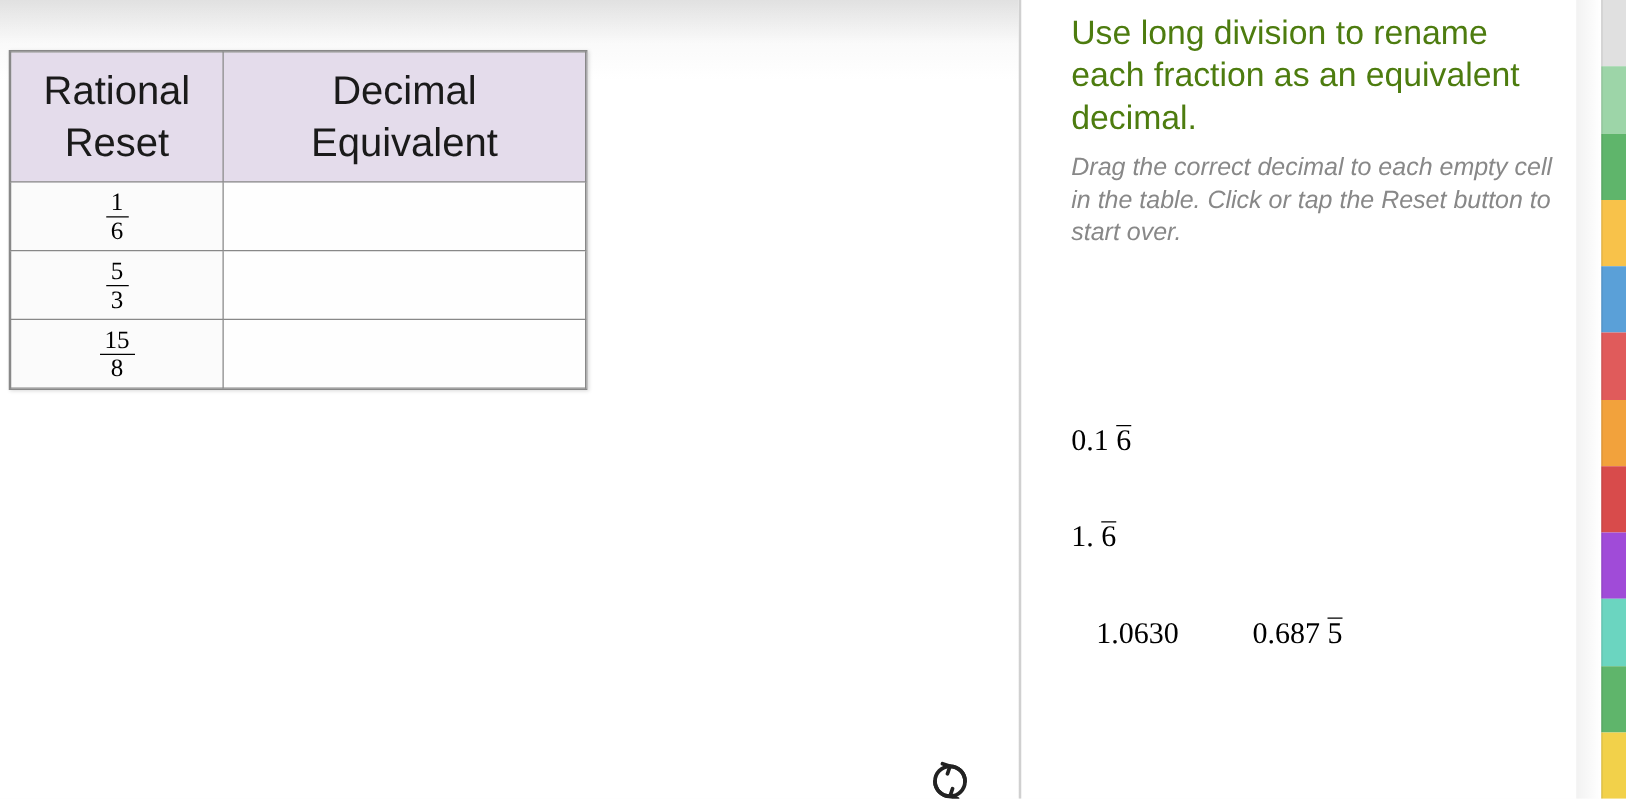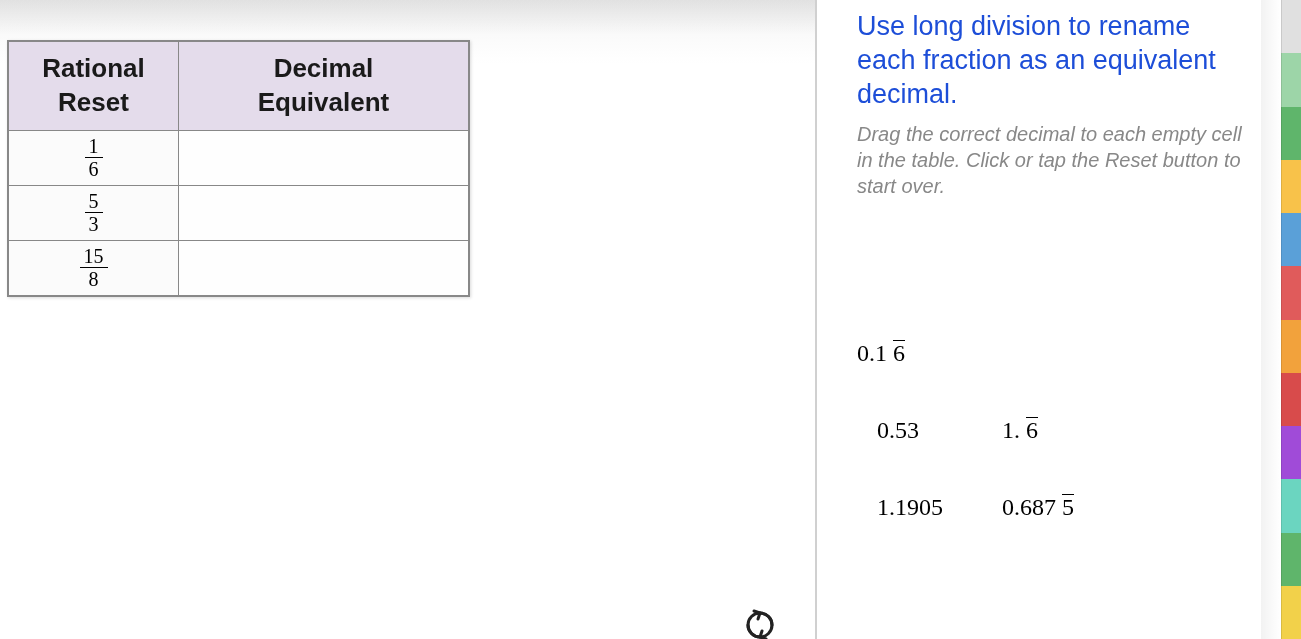--- a/index.html
+++ b/index.html
@@ -34,22 +34,22 @@
     border: 1px solid #888;
     box-shadow: 1px 1px 3px rgba(0,0,0,0.15);
   }
   .table-container table {
     width: 100%;
     border-collapse: collapse;
   }
   .table-container th {
     background: #e4dceb;
     font-family: Arial, Helvetica, sans-serif;
-    font-weight: bold;
-    font-size: 26px;
+    font-weight: normal;
+    font-size: 32px;
     color: #1a1a1a;
     padding: 10px 8px;
     border: 1px solid #888;
     text-align: center;
     line-height: 1.3;
   }
   .table-container td {
     border: 1px solid #888;
     height: 55px;
     text-align: center;
@@ -83,21 +83,21 @@
     left: 815px;
     top: 0;
     width: 466px;
     height: 639px;
     background: #ffffff;
     border-left: 2px solid #d0d0d0;
     padding: 10px 28px 10px 40px;
   }
   .instruction {
     font-size: 27px;
-    color: #1d4ed8;
+    color: #4d7c0f;
     line-height: 1.25;
     margin-bottom: 10px;
     font-family: 'Segoe UI', 'Helvetica Neue', Arial, sans-serif;
     font-weight: 400;
   }
   .hint {
     font-size: 20px;
     color: #888;
     font-style: italic;
     line-height: 1.3;
@@ -228,27 +228,26 @@
   <p class="instruction">Use long division to rename each fraction as an equivalent decimal.</p>
   <p class="hint">Drag the correct decimal to each empty cell in the table. Click or tap the Reset button to start over.</p>
 
   <div class="drag-options">
     <div class="drag-row">
       <span class="drag-item col2">
         <span>0.1</span>&nbsp;<span class="overline">6</span>
       </span>
     </div>
     <div class="drag-row">
-      <span class="drag-item col1">0.53</span>
       <span class="drag-item col2">
         <span>1.</span>&nbsp;<span class="overline">6</span>
       </span>
     </div>
     <div class="drag-row">
-      <span class="drag-item col1">1.1905</span>
+      <span class="drag-item col1">1.0630</span>
       <span class="drag-item col2">
         <span>0.687</span>&nbsp;<span class="overline">5</span>
       </span>
     </div>
   </div>
 </div>
 
 <div class="right-edge-shadow"></div>
 
 <div class="color-tabs">

